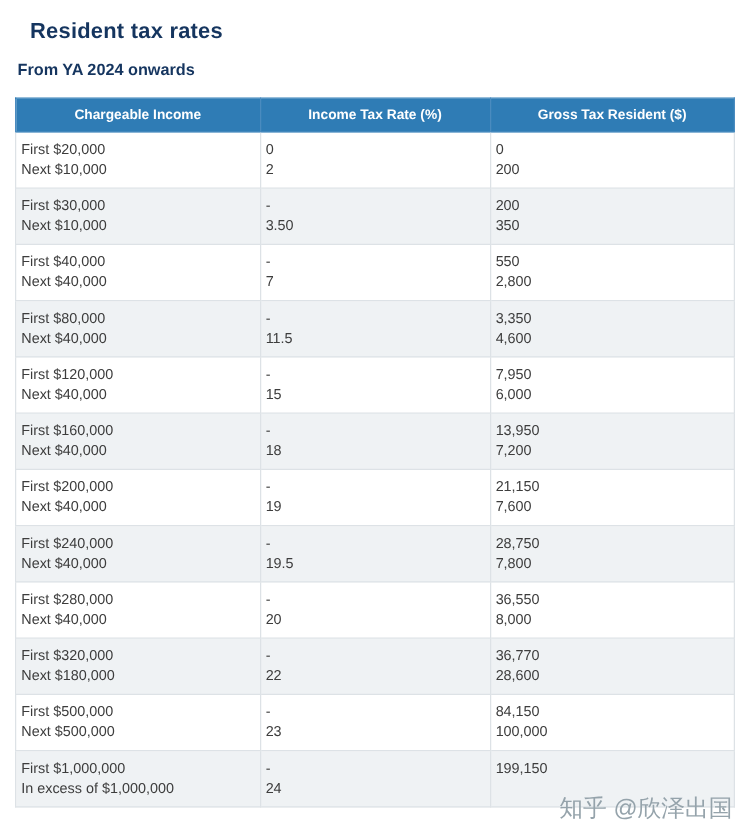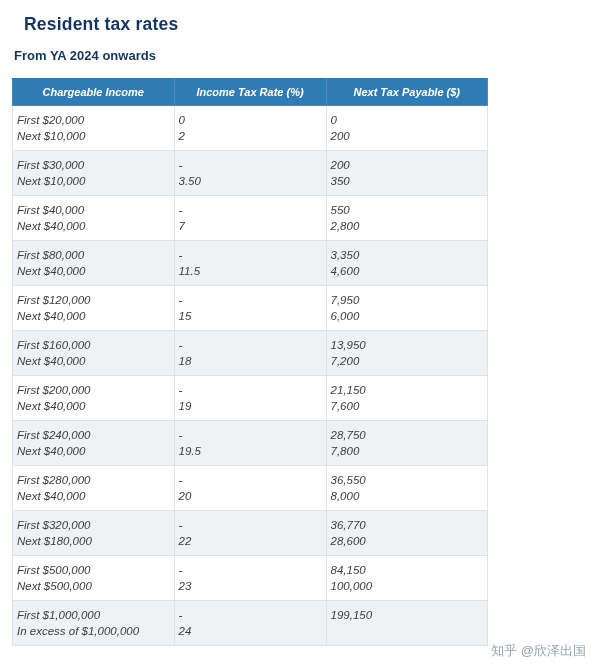--- a/index.html
+++ b/index.html
@@ -20,24 +20,23 @@
     margin: 6px 0 0 12px;
     letter-spacing: 0.2px;
   }
   .page-subtitle {
     color: #15355f;
     font-size: 13px;
     font-weight: bold;
     margin: 13px 0 15px 2px;
   }
   table.tax-table {
-    width: 476px;
+    width: 576px;
     border-collapse: collapse;
     table-layout: fixed;
-    font-style: italic;
   }
   table.tax-table thead th {
     background: #2f7cb5;
     color: #ffffff;
     font-size: 11px;
     font-weight: bold;
     text-align: center;
     padding: 7px 4px;
     border: 1px solid #4a8bbf;
     border-top-color: #2f7cb5;
@@ -56,41 +55,41 @@
   }
   .cell-line {
     min-height: 16px;
     line-height: 16px;
   }
   .watermark {
     position: absolute;
     right: 14px;
     bottom: 6px;
     color: #95a3ab;
-    font-size: 13px;
+    font-size: 19px;
   }
 </style>
 </head>
 <body>
 
 <div class="page">
   <h1 class="page-title">Resident tax rates</h1>
   <h2 class="page-subtitle">From YA 2024 onwards</h2>
 
   <table class="tax-table">
     <colgroup>
       <col style="width:34%">
       <col style="width:32%">
       <col style="width:34%">
     </colgroup>
     <thead>
       <tr>
         <th>Chargeable Income</th>
         <th>Income Tax Rate (%)</th>
-        <th>Next Tax Payable ($)</th>
+        <th>Gross Tax Resident ($)</th>
       </tr>
     </thead>
     <tbody>
         <tr>
           <td>
             <div class="cell-line">First $20,000</div>
             <div class="cell-line">Next $10,000</div>
           </td>
           <td>
             <div class="cell-line">0</div>

